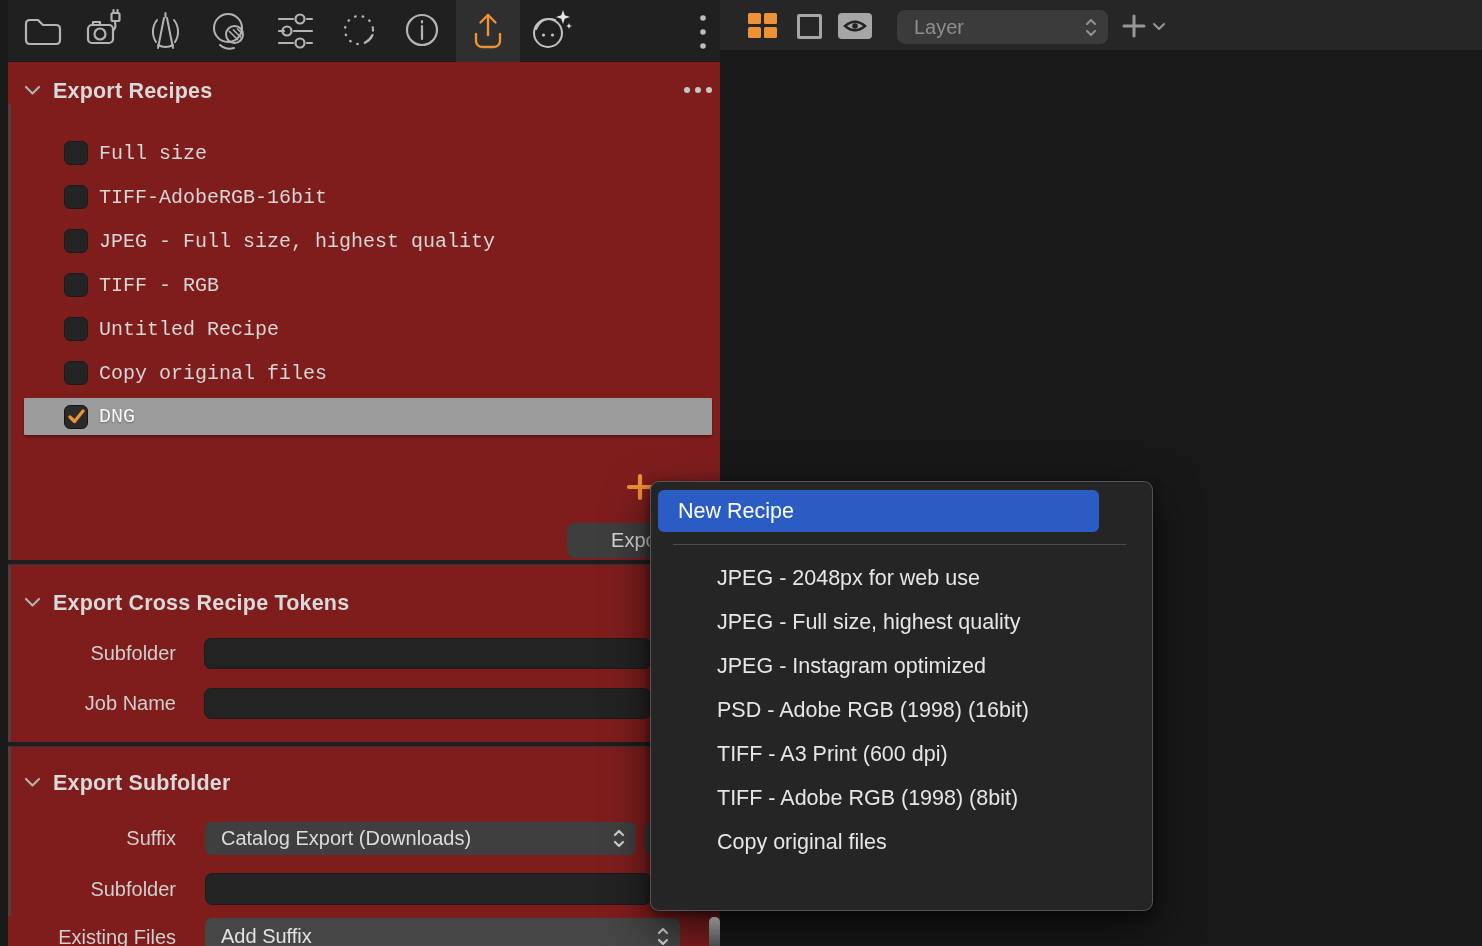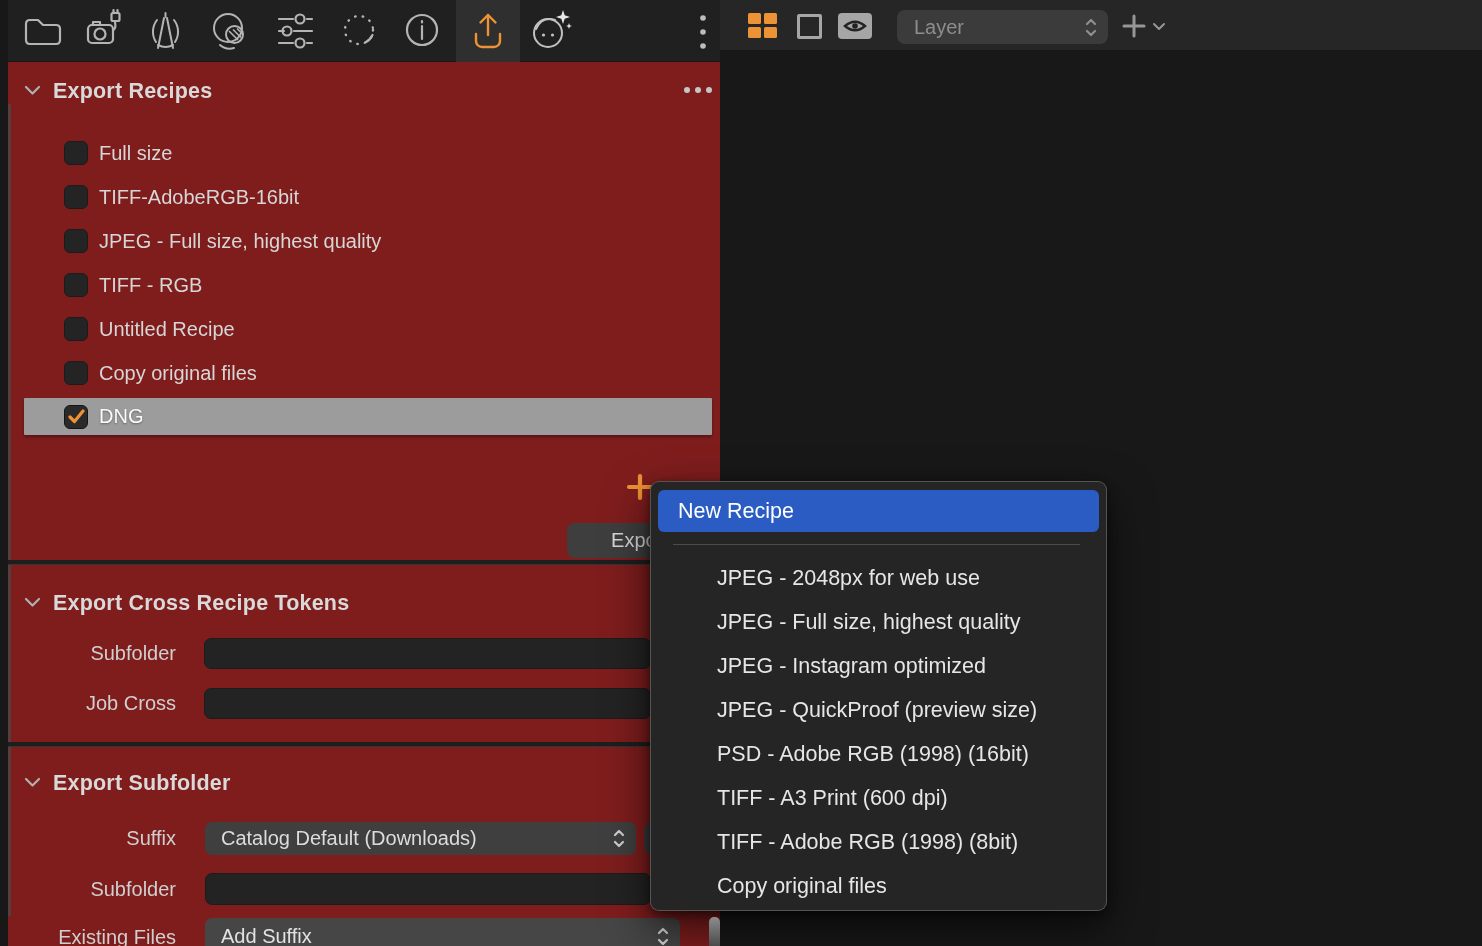--- a/index.html
+++ b/index.html
@@ -13,21 +13,21 @@
 
   .left-toolbar { position:absolute; left:0; top:0; width:720px; height:62px; background:#202020; border-bottom:1px solid #181818; }
   .tool-btn { position:absolute; top:0; width:64px; height:62px; display:flex; align-items:center; justify-content:center; }
   .tool-btn.selected { background:#2f2f2f; }
   .kebab { position:absolute; left:684px; top:13px; width:22px; height:38px; display:flex; align-items:center; justify-content:center; }
 
   .section-title { position:absolute; font-size:21.5px; color:#d9d9d9; letter-spacing:.2px; }
   .chev { position:absolute; }
   .header-dots { position:absolute; left:674px; top:84px; width:34px; height:12px; display:flex; align-items:center; }
 
-  .recipe-row { position:absolute; left:0; width:720px; height:44px; display:flex; align-items:center; padding-left:56px; }
+  .recipe-row { position:absolute; left:0; width:720px; height:44px; display:flex; align-items:center; padding-left:56px;font-family:Liberation Mono, monospace; }
   .recipe-row.selected { left:16px; width:688px; height:37px; background:#9c9c9c; border-radius:1px; padding-left:40px; box-shadow:0 2px 3px rgba(0,0,0,.35); }
   .checkbox { width:24px; height:24px; border-radius:6px; background:#242424; border:1px solid #1b1b1b; flex:0 0 auto; display:flex; align-items:center; justify-content:center; }
   .recipe-row.selected .checkbox { background:#2a2a2a; border-color:#151515; }
   .recipe-label { margin-left:11px; font-size:20px; color:#d6d6d6; }
   .recipe-row.selected .recipe-label { color:#fafafa; text-shadow:0 1px 2px rgba(0,0,0,.35); }
 
   .plus-btn { position:absolute; left:617px; top:472px; width:30px; height:30px; display:flex; align-items:center; justify-content:center; }
   .export-btn { position:absolute; left:559px; top:523px; width:146px; height:35px; background:#3e3e3e; border:none; border-radius:8px; font-family:inherit; font-size:20px; color:#d6d6d6; }
 
   .divider { position:absolute; left:0; width:720px; height:5px; background:#1e1e1e; border-bottom:1px solid #353535; }
@@ -42,21 +42,21 @@
   .right-toolbar { position:absolute; left:720px; top:0; width:762px; height:50px; background:#262626; }
   .grid-icon-wrap { position:absolute; left:748px; top:13px; width:29px; height:25px; display:grid; grid-template-columns:13px 13px; grid-template-rows:11px 11px; gap:3px; }
   .grid-icon-wrap span { background:#ee9335; border-radius:1.5px; }
   .square-btn { position:absolute; left:797px; top:14px; width:25px; height:25px; border:3px solid #a6a6a6; border-radius:2px; }
   .eye-btn { position:absolute; left:838px; top:13px; width:34px; height:26px; }
   .layer-select { position:absolute; left:897px; top:10px; width:211px; height:34px; background:#3b3b3b; border-radius:8px; display:flex; align-items:center; justify-content:space-between; padding:0 10px 0 17px; }
   .layer-select .sel-text { font-size:20px; color:#8d8d8d; }
   .add-layer-btn { position:absolute; left:1122px; top:13px; width:52px; height:26px; display:flex; align-items:center; gap:6px; }
 
   
-  .context-menu { position:absolute; left:650px; top:481px; width:457px; height:430px; background:#252526; border:1px solid rgba(255,255,255,.22); border-radius:9px; box-shadow:0 18px 45px rgba(0,0,0,.6), 0 3px 10px rgba(0,0,0,.5); z-index:10; }
+  .context-menu { position:absolute; left:650px; top:481px; width:503px; height:430px; background:#252526; border:1px solid rgba(255,255,255,.22); border-radius:9px; box-shadow:0 18px 45px rgba(0,0,0,.6), 0 3px 10px rgba(0,0,0,.5); z-index:10; }
   .menu-highlight { position:absolute; left:7px; top:8px; width:441px; height:42px; background:#2b5cc4; border-radius:6px; display:flex; align-items:center; padding-left:20px; font-size:21.5px; color:#ffffff; }
   .menu-sep { position:absolute; left:22px; right:26px; top:62px; height:1px; background:#4c4c4c; }
   .menu-items { position:absolute; left:0; top:74px; width:100%; list-style:none;padding-left:40px; }
   .menu-items li { height:44px; line-height:44px; padding-left:26px; font-size:21.5px; color:#e6e6e6; white-space:nowrap; }
 
   .scroll-thumb { position:absolute; left:701px; top:917px; width:11px; height:29px; border-radius:5px 5px 0 0; background:linear-gradient(180deg,#8d8d8d,#4a4a4a); z-index:11; }
 </style>
 </head>
 <body>
 
@@ -219,32 +219,32 @@
 
     <div class="divider" style="top:560px"></div>
     <svg class="chev" style="left:16px; top:597px" width="17" height="11" viewBox="0 0 17 11">
         <path d="M2 2 L8.5 8.5 L15 2" fill="none" stroke="#b0b0b0" stroke-width="2.2" stroke-linecap="round" stroke-linejoin="round"></path>
       </svg>
     <h2 class="section-title" style="left:45px; top:591px">Export Cross Recipe Tokens</h2>
 
     <div class="field-label" style="top:638px; line-height:31px">Subfolder</div>
     <input class="text-input" style="left: 196px; top: 638px; width: 447px;" type="text" value="">
 
-    <div class="field-label" style="top:688px; line-height:31px">Job Cross</div>
+    <div class="field-label" style="top:688px; line-height:31px">Job Name</div>
     <input class="text-input" style="left: 196px; top: 688px; width: 447px;" type="text" value="">
 
     <div class="divider" style="top:742px"></div>
     <svg class="chev" style="left:16px; top:777px" width="17" height="11" viewBox="0 0 17 11">
         <path d="M2 2 L8.5 8.5 L15 2" fill="none" stroke="#b0b0b0" stroke-width="2.2" stroke-linecap="round" stroke-linejoin="round"></path>
       </svg>
     <h2 class="section-title" style="left:45px; top:771px">Export Subfolder</h2>
 
     <div class="field-label" style="top:822px; line-height:33px">Suffix</div>
     <div class="select" style="left:197px; top:822px; width:431px; height:33px">
-      <span class="sel-text">Catalog Default (Downloads)</span>
+      <span class="sel-text">Catalog Export (Downloads)</span>
       <svg width="14" height="23" viewBox="0 0 14 23">
           <g fill="none" stroke="#cfcfcf" stroke-width="2.2" stroke-linecap="round" stroke-linejoin="round">
             <path d="M3 8 L7 4 L11 8"></path>
             <path d="M3 15 L7 19 L11 15"></path>
           </g>
         </svg>
     </div>
     <div class="select" style="left:636px; top:823px; width:36px; height:31px; background:#3a3a3a"></div>
 
     <div class="field-label" style="top:873px; line-height:32px">Subfolder</div>
@@ -298,21 +298,20 @@
       </svg>
   </div>
 
   <div class="context-menu">
     <div class="menu-highlight">New Recipe</div>
     <div class="menu-sep"></div>
     <ul class="menu-items">
       <li>JPEG - 2048px for web use</li>
       <li>JPEG - Full size, highest quality</li>
       <li>JPEG - Instagram optimized</li>
-      <li>JPEG - QuickProof (preview size)</li>
       <li>PSD - Adobe RGB (1998) (16bit)</li>
       <li>TIFF - A3 Print (600 dpi)</li>
       <li>TIFF - Adobe RGB (1998) (8bit)</li>
       <li>Copy original files</li>
     </ul>
   </div>
 
 </div>
 
 </body></html>

